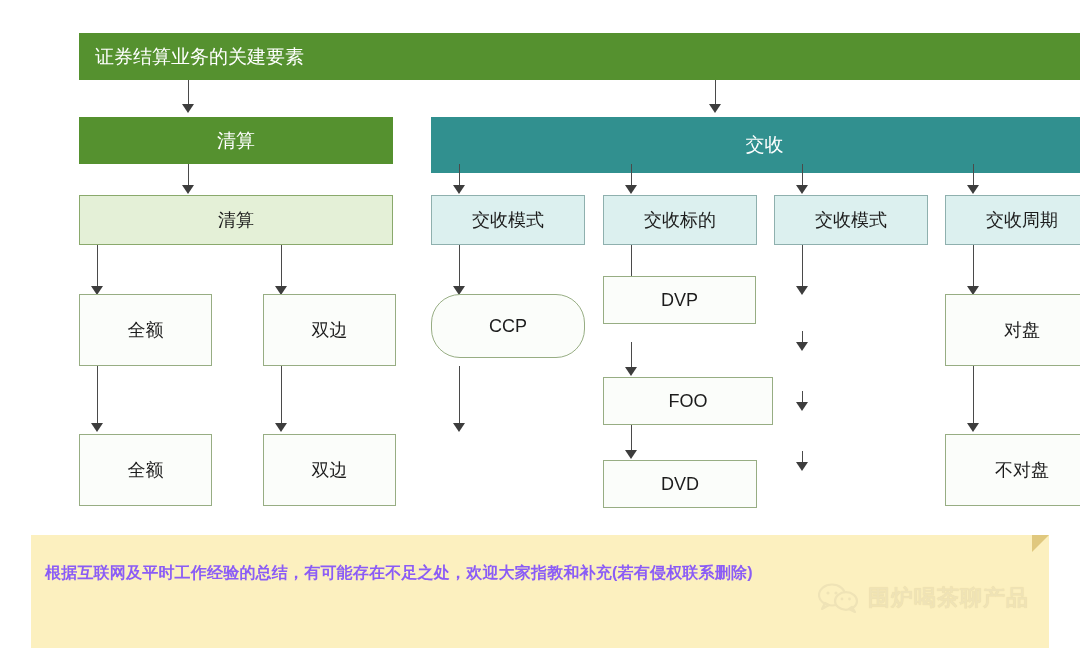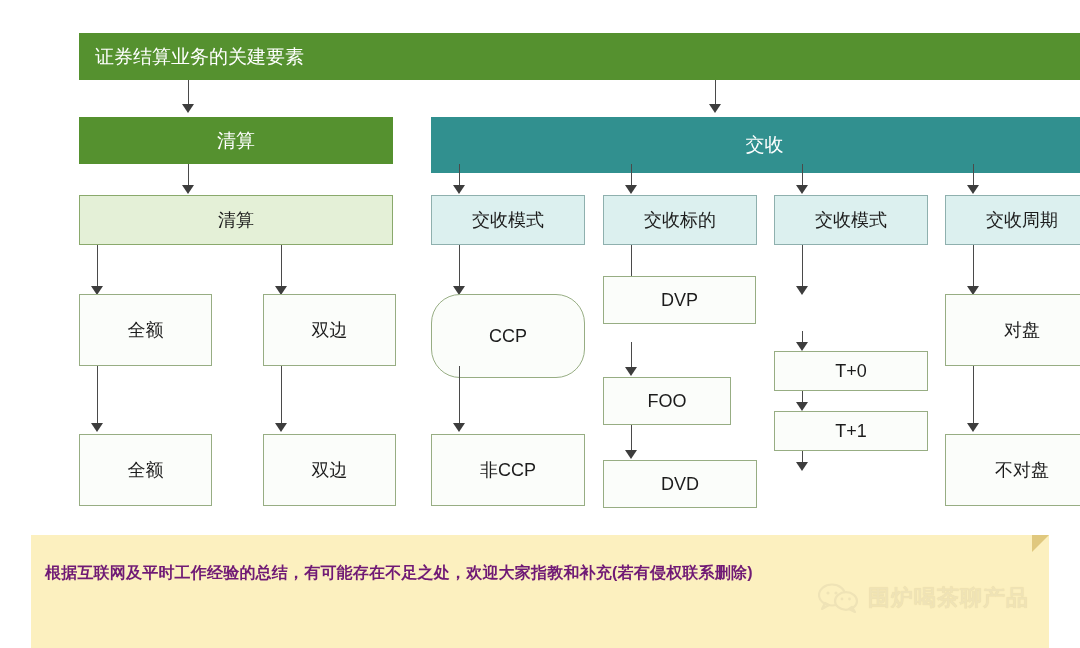--- a/index.html
+++ b/index.html
@@ -94,21 +94,21 @@
   }
   #footer-fold {
     position: absolute;
     width: 0;
     height: 0;
     border-left: 17px solid #e0c87e;
     border-bottom: 17px solid transparent;
   }
   #footer-note {
     position: absolute;
-    color: #701a75;
+    color: #8b5cf6;
     font-size: 16px;
     font-weight: bold;
     white-space: nowrap;
     letter-spacing: 0.2px;
   }
 
   
   #wechat-credit {
     position: absolute;
     display: flex;
@@ -196,69 +196,60 @@
   <div class="box leaf" style="left:31px; top:434px; width:133px; height:72px;">
     <span>全额</span>
   </div>
   <div class="box leaf" style="left:215px; top:434px; width:133px; height:72px;">
     <span>双边</span>
   </div>
 
   <div class="vline" style="left:459px; top:245px; height:44px;"></div>
   <div class="arrow" style="left:453px; top:286px;"></div>
 
-  <div class="box leaf" style="left:383px; top:294px; width:154px; height:84px;border-radius:29px;">
+  <div class="box leaf" style="left:383px; top:294px; width:154px; height:64px;border-radius:29px;">
     <span>CCP</span>
   </div>
 
   <div class="vline" style="left:459px; top:366px; height:60px;"></div>
   <div class="arrow" style="left:453px; top:423px;"></div>
 
-  <div class="box leaf" style="left:383px; top:434px; width:154px; height:72px;">
-    <span>非CCP</span>
-  </div>
 
   <div class="vline" style="left:631px; top:245px; height:44px;"></div>
   <div class="arrow" style="left:625px; top:286px;"></div>
 
   <div class="box leaf" style="left:555px; top:276px; width:153px; height:48px;">
     <span>DVP</span>
   </div>
 
   <div class="vline" style="left:631px; top:342px; height:28px;"></div>
   <div class="arrow" style="left:625px; top:367px;"></div>
 
-  <div class="box leaf" style="left:555px; top:377px; width:128px; height:48px;">
+  <div class="box leaf" style="left:555px; top:377px; width:170px; height:48px;">
     <span>FOO</span>
   </div>
 
   <div class="vline" style="left:631px; top:425px; height:28px;"></div>
   <div class="arrow" style="left:625px; top:450px;"></div>
 
   <div class="box leaf" style="left:555px; top:460px; width:154px; height:48px;">
     <span>DVD</span>
   </div>
 
   <div class="vline" style="left:802px; top:245px; height:44px;"></div>
   <div class="arrow" style="left:796px; top:286px;"></div>
 
 
   <div class="vline" style="left:802px; top:331px; height:15px;"></div>
   <div class="arrow" style="left:796px; top:342px;"></div>
 
-  <div class="box leaf" style="left:726px; top:351px; width:154px; height:40px;">
-    <span>T+0</span>
-  </div>
 
   <div class="vline" style="left:802px; top:391px; height:15px;"></div>
   <div class="arrow" style="left:796px; top:402px;"></div>
 
-  <div class="box leaf" style="left:726px; top:411px; width:154px; height:40px;">
-    <span>T+1</span>
-  </div>
 
   <div class="vline" style="left:802px; top:451px; height:15px;"></div>
   <div class="arrow" style="left:796px; top:462px;"></div>
 
 
   <div class="vline" style="left:973px; top:245px; height:44px;"></div>
   <div class="arrow" style="left:967px; top:286px;"></div>
 
   <div class="box leaf" style="left:897px; top:294px; width:154px; height:72px;">
     <span>对盘</span>

